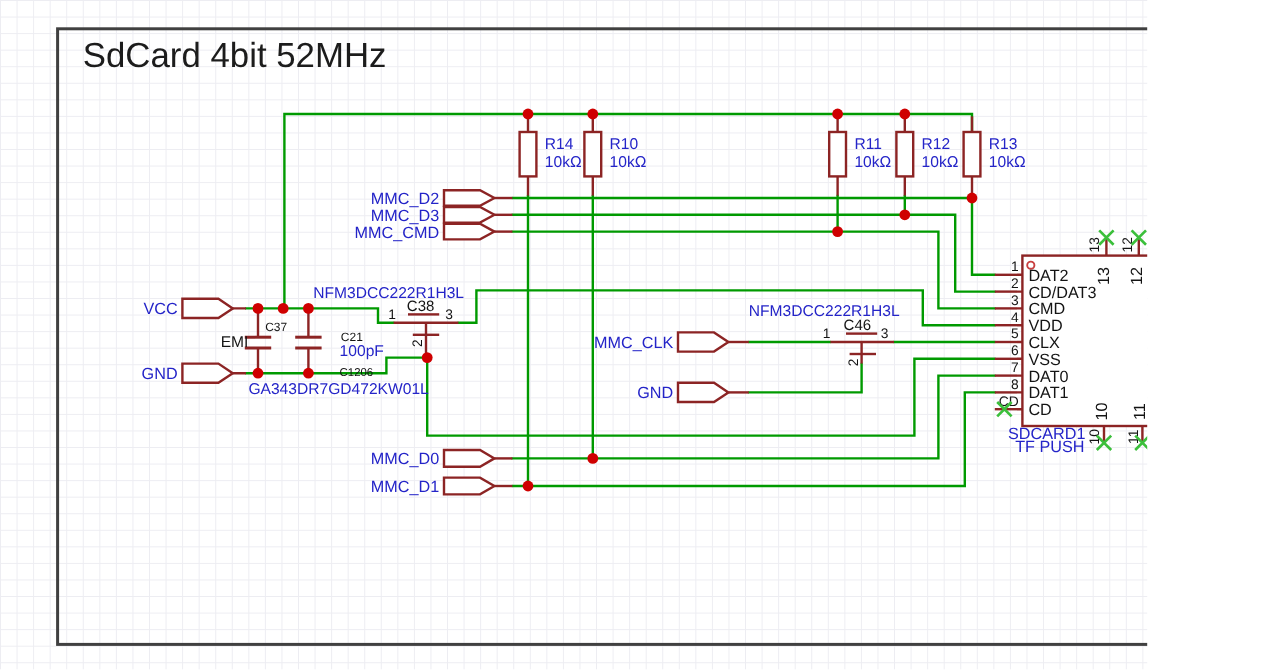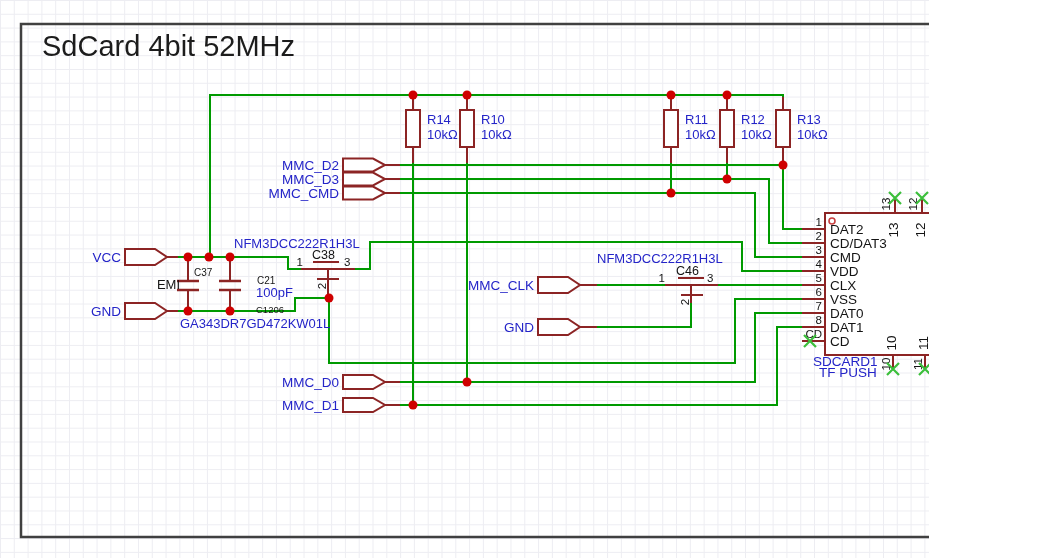--- a/index.html
+++ b/index.html
@@ -15,20 +15,21 @@
   html,body{margin:0;padding:0;}
   .canvas{
     position:relative;
     width:929px;height:558px;
     background-color:#ffffff;
     background-image:
       linear-gradient(var(--grid) 1px, transparent 1px),
       linear-gradient(90deg, var(--grid) 1px, transparent 1px);
     background-size:13.8px 13.8px;
     overflow:hidden;
+    padding-left:27px;
   }
   svg{font-family:"Liberation Sans", sans-serif;}
   .w{stroke:var(--green);stroke-width:2;fill:none;stroke-linecap:round;}
   .c{stroke:var(--comp);stroke-width:2;fill:none;}
   .c25{stroke:var(--comp);stroke-width:2.5;fill:none;}
   .cf{stroke:var(--comp);stroke-width:2;fill:#ffffff;}
   .dot{fill:var(--dot);stroke:none;}
   .nc{stroke:var(--nc);stroke-width:2.2;fill:none;}
   .tb{fill:var(--blue);}
   .tk{fill:var(--black);}

